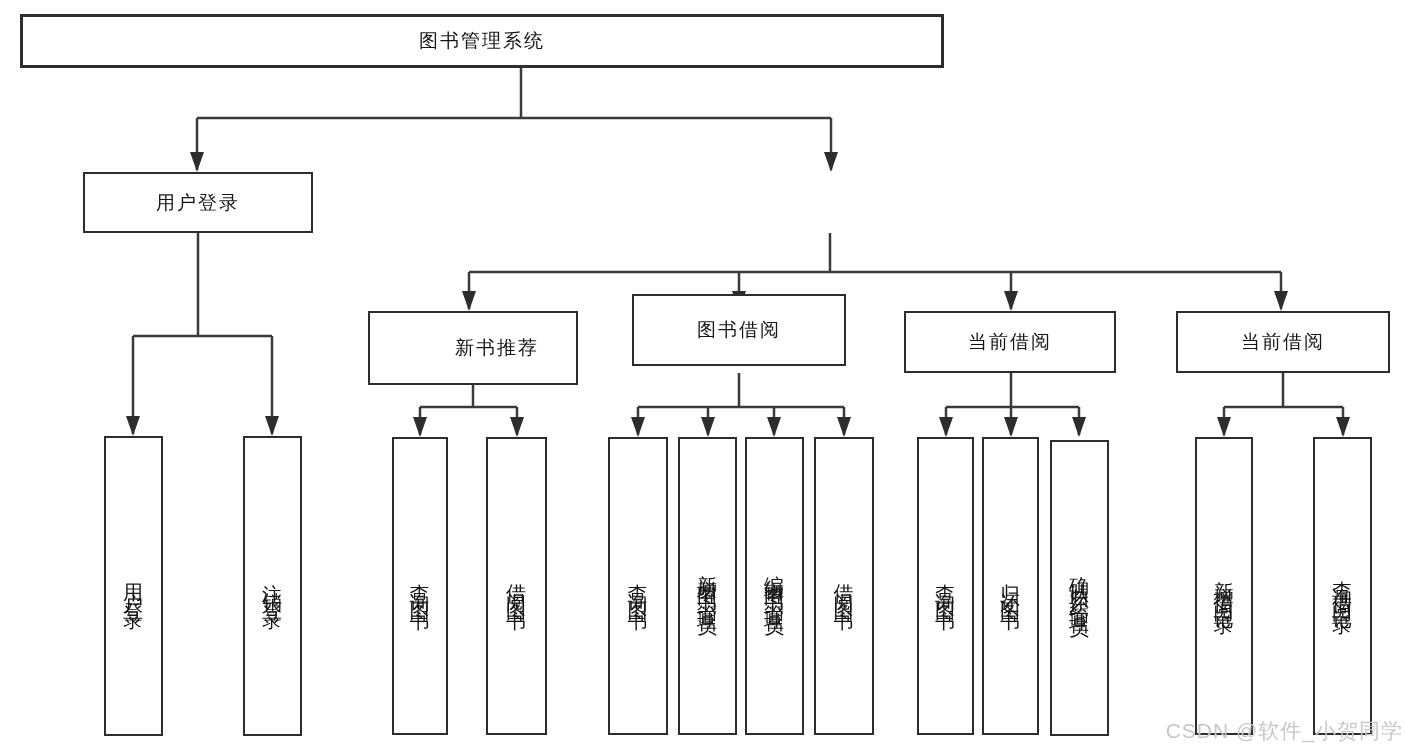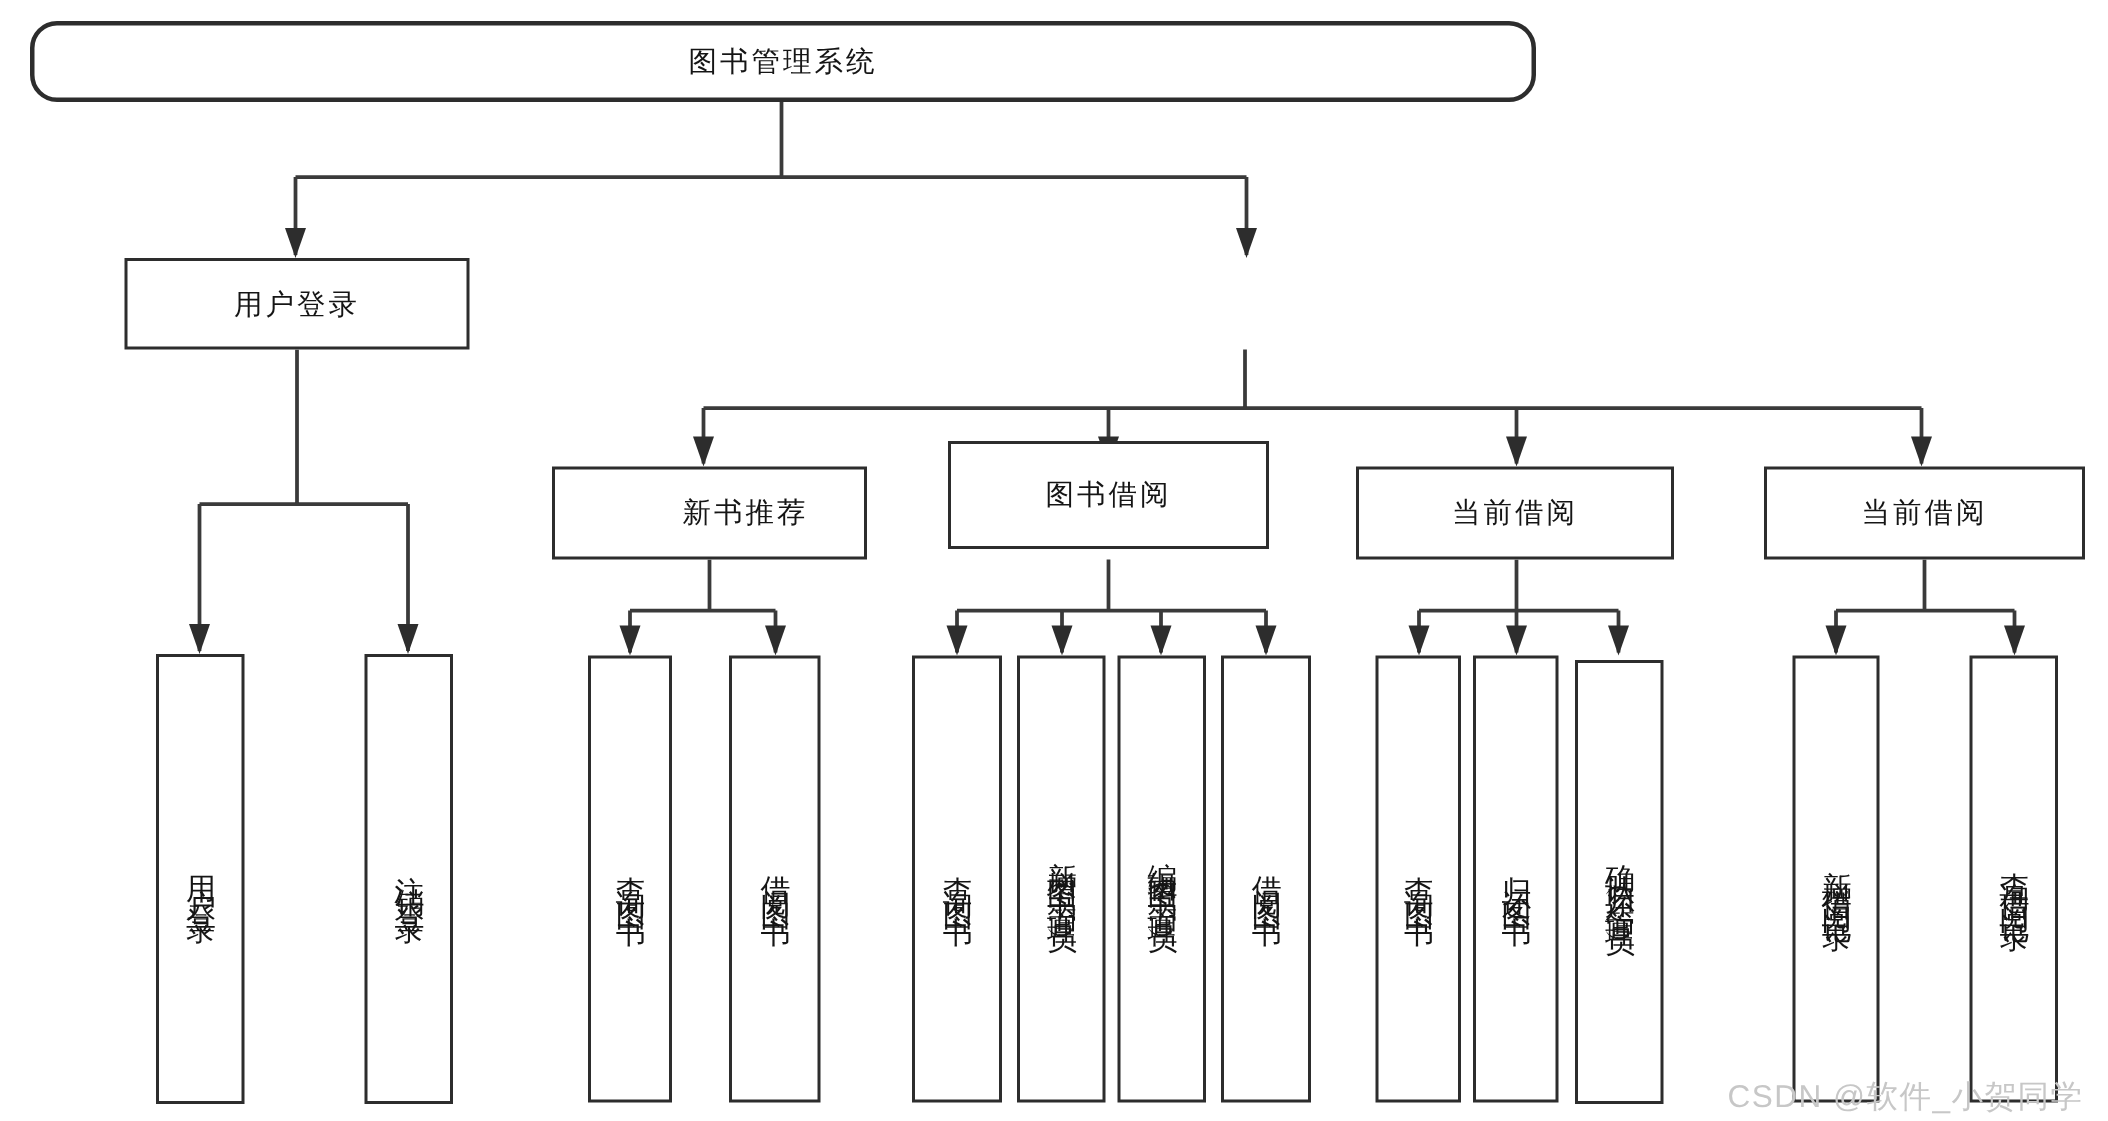--- a/index.html
+++ b/index.html
@@ -49,21 +49,21 @@
     justify-content: center;
     writing-mode: vertical-rl;
     text-orientation: mixed;
     font-size: 20px;
     letter-spacing: 9px;
     color: #151515;
     line-height: 1;
   }
   #watermark {
     position: absolute;
-    right: 16px;
+    right: 2px;
     bottom: 2px;
     font-size: 21px;
     letter-spacing: 1px;
     color: #c7c7c7;
     z-index: 10;
     white-space: nowrap;
   }
 </style>
 </head>
 <body>
@@ -106,25 +106,25 @@
       <polygon points="1004,417 1018,417 1011,437"></polygon>
       <polygon points="1072,417 1086,417 1079,437"></polygon>
     </g>
     <g>
       <path d="M1283,373 V407 M1224,407 H1343 M1224,407 V435 M1343,407 V435"></path>
       <polygon points="1217,417 1231,417 1224,437"></polygon>
       <polygon points="1336,417 1350,417 1343,437"></polygon>
     </g>
   </svg>
 
-  <div class="box root" style="left:20px; top:14px; width:1004px; height:54px;border-radius:18px;">图书管理系统</div>
+  <div class="box root" style="left:20px; top:14px; width:924px; height:54px;">图书管理系统</div>
 
   <div class="box" style="left:83px; top:172px; width:230px; height:61px;">用户登录</div>
 
-  <div class="box" style="left:368px; top:311px; width:210px; height:62px;padding-left:48px;">新书推荐</div>
+  <div class="box" style="left:368px; top:311px; width:210px; height:74px;padding-left:48px;">新书推荐</div>
   <div class="box" style="left:632px; top:294px; width:214px; height:72px;">图书借阅</div>
   <div class="box" style="left:904px; top:311px; width:212px; height:62px;">当前借阅</div>
   <div class="box" style="left:1176px; top:311px; width:214px; height:62px;">当前借阅</div>
 
   <div class="vbox" style="left:104px; top:436px; width:59px; height:300px;">用户登录</div>
   <div class="vbox" style="left:243px; top:436px; width:59px; height:300px;">注销登录</div>
 
   <div class="vbox" style="left:392px; top:437px; width:56px; height:298px;">查询图书</div>
   <div class="vbox" style="left:486px; top:437px; width:61px; height:298px;">借阅图书</div>
 

